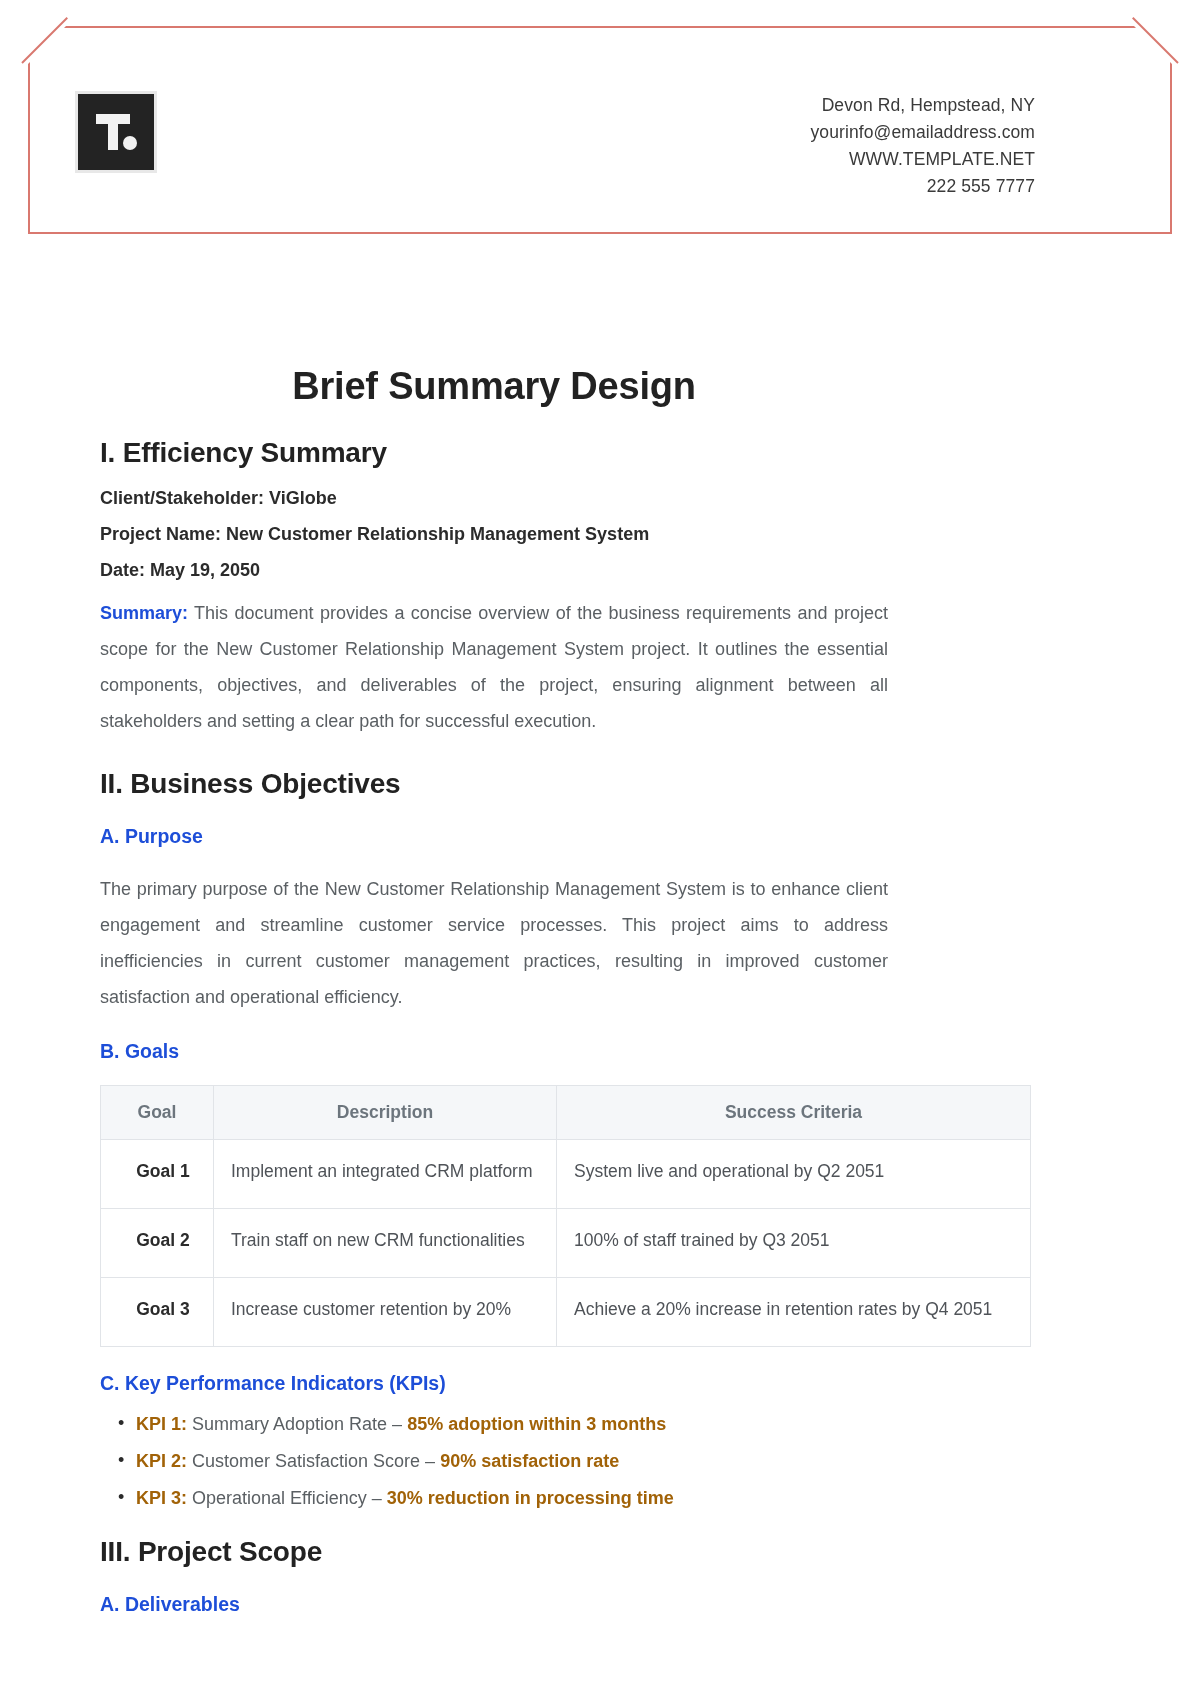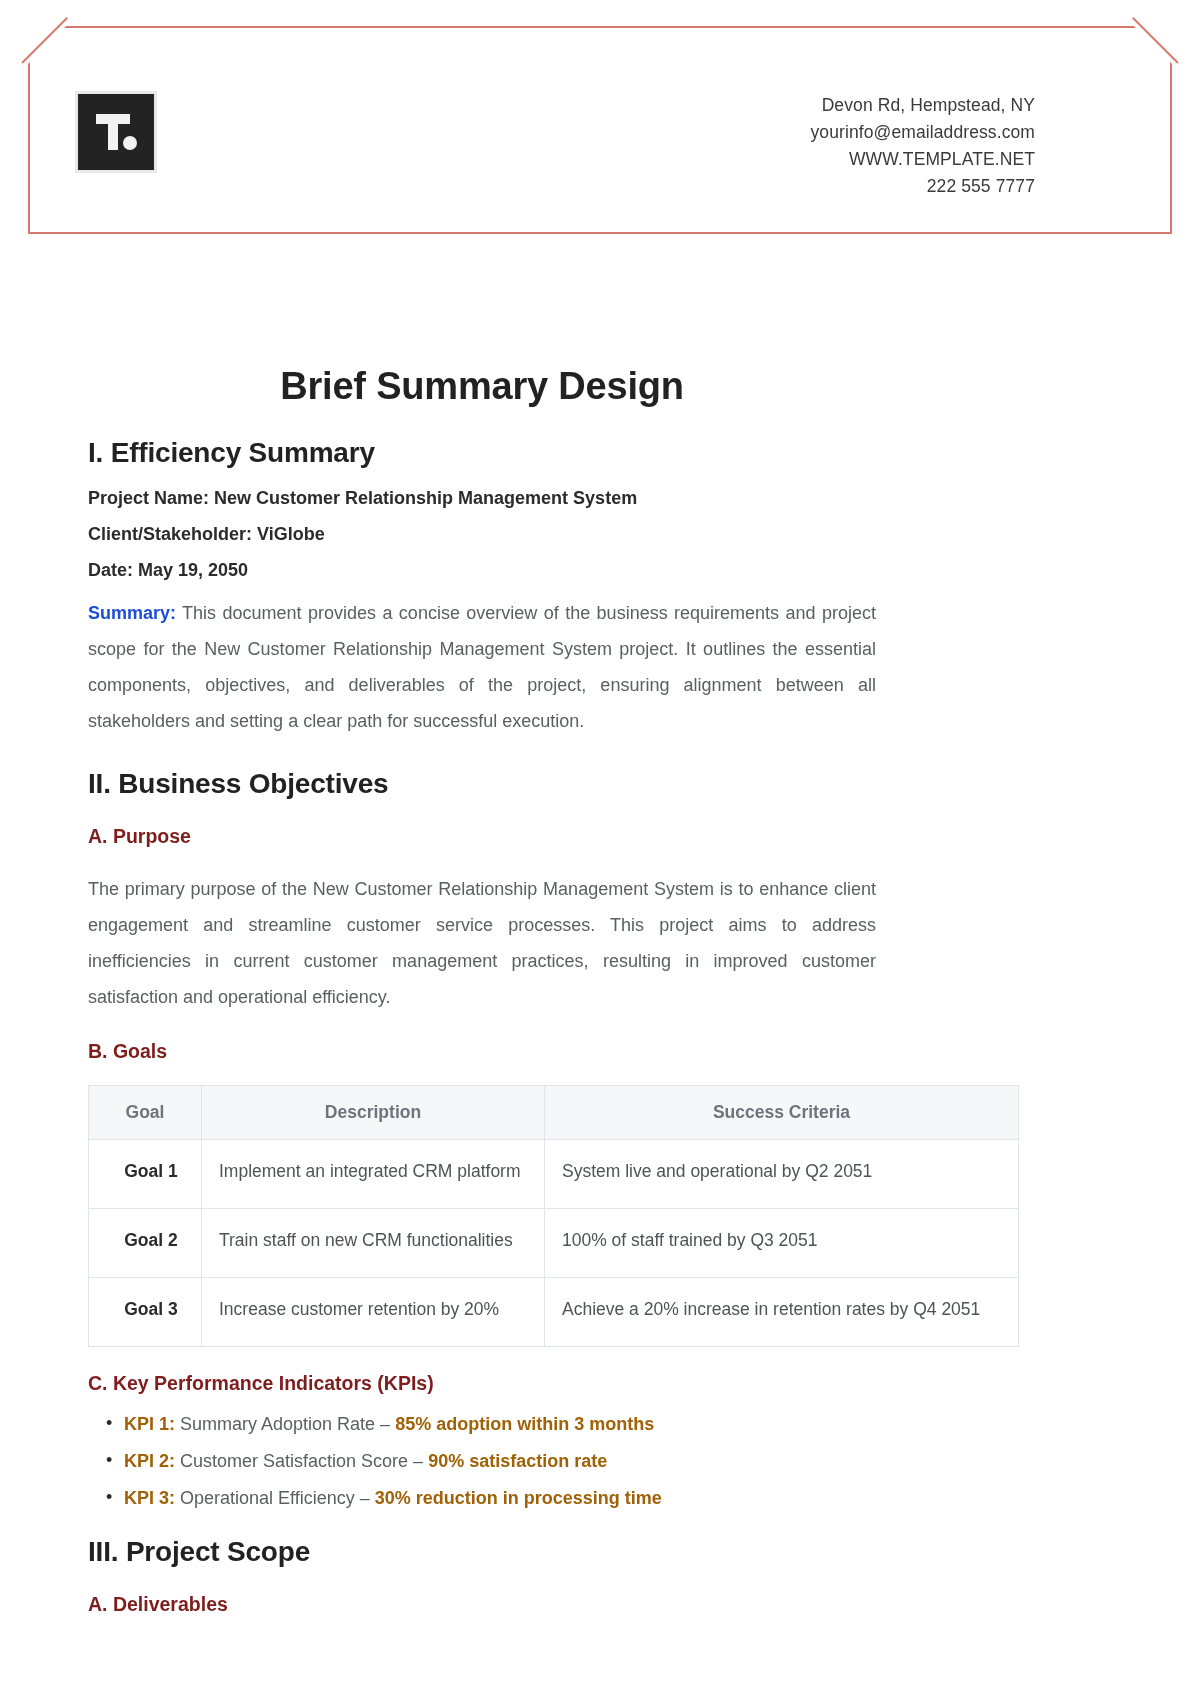--- a/index.html
+++ b/index.html
@@ -121,40 +121,41 @@
     letter-spacing: 0.1px;
     white-space: nowrap;
   }
 
   
   .doc {
     position: relative;
     padding: 0 88px;
     box-sizing: border-box;
     width: 964px;
+    margin-left: 12px;
   }
   .doc-title {
     text-align: center;
     font-size: 38px;
     font-weight: bold;
     color: #222222;
     margin: 113px 0 0 0;
     letter-spacing: -0.2px;
   }
   h2.section {
     font-size: 28px;
     font-weight: bold;
     color: #222222;
     margin: 29px 0 0 0;
     letter-spacing: -0.2px;
   }
   h3.subsection {
     font-size: 19.5px;
     font-weight: bold;
-    color: #7f1d1d;
+    color: #1d4ed8;
     margin: 25px 0 0 0;
   }
   p.meta {
     font-size: 18px;
     font-weight: bold;
     color: #2b2b2b;
     margin: 20px 0 0 0;
     line-height: 1.0;
   }
   p.meta + p.meta { margin-top: 18px; }
@@ -269,24 +270,24 @@
   </div>
 </div>
 
 <div class="doc">
 
   <h1 class="doc-title">Brief Summary Design</h1>
 
   <h2 class="section">I. Efficiency Summary</h2>
 
   <p class="meta">
-    <span>Project Name:</span><span> New Customer Relationship Management System</span>
+    <span>Client/Stakeholder:</span><span> ViGlobe</span>
   </p>
   <p class="meta">
-    <span>Client/Stakeholder:</span><span> ViGlobe</span>
+    <span>Project Name:</span><span> New Customer Relationship Management System</span>
   </p>
   <p class="meta">
     <span>Date:</span><span> May 19, 2050</span>
   </p>
 
   <p class="para">
     <span class="lead">Summary:</span><span> This document provides a concise overview of the business requirements and project scope for the New Customer Relationship Management System project. It outlines the essential components, objectives, and deliverables of the project, ensuring alignment between all stakeholders and setting a clear path for successful execution.</span>
   </p>
 
   <h2 class="section">II. Business Objectives</h2>

